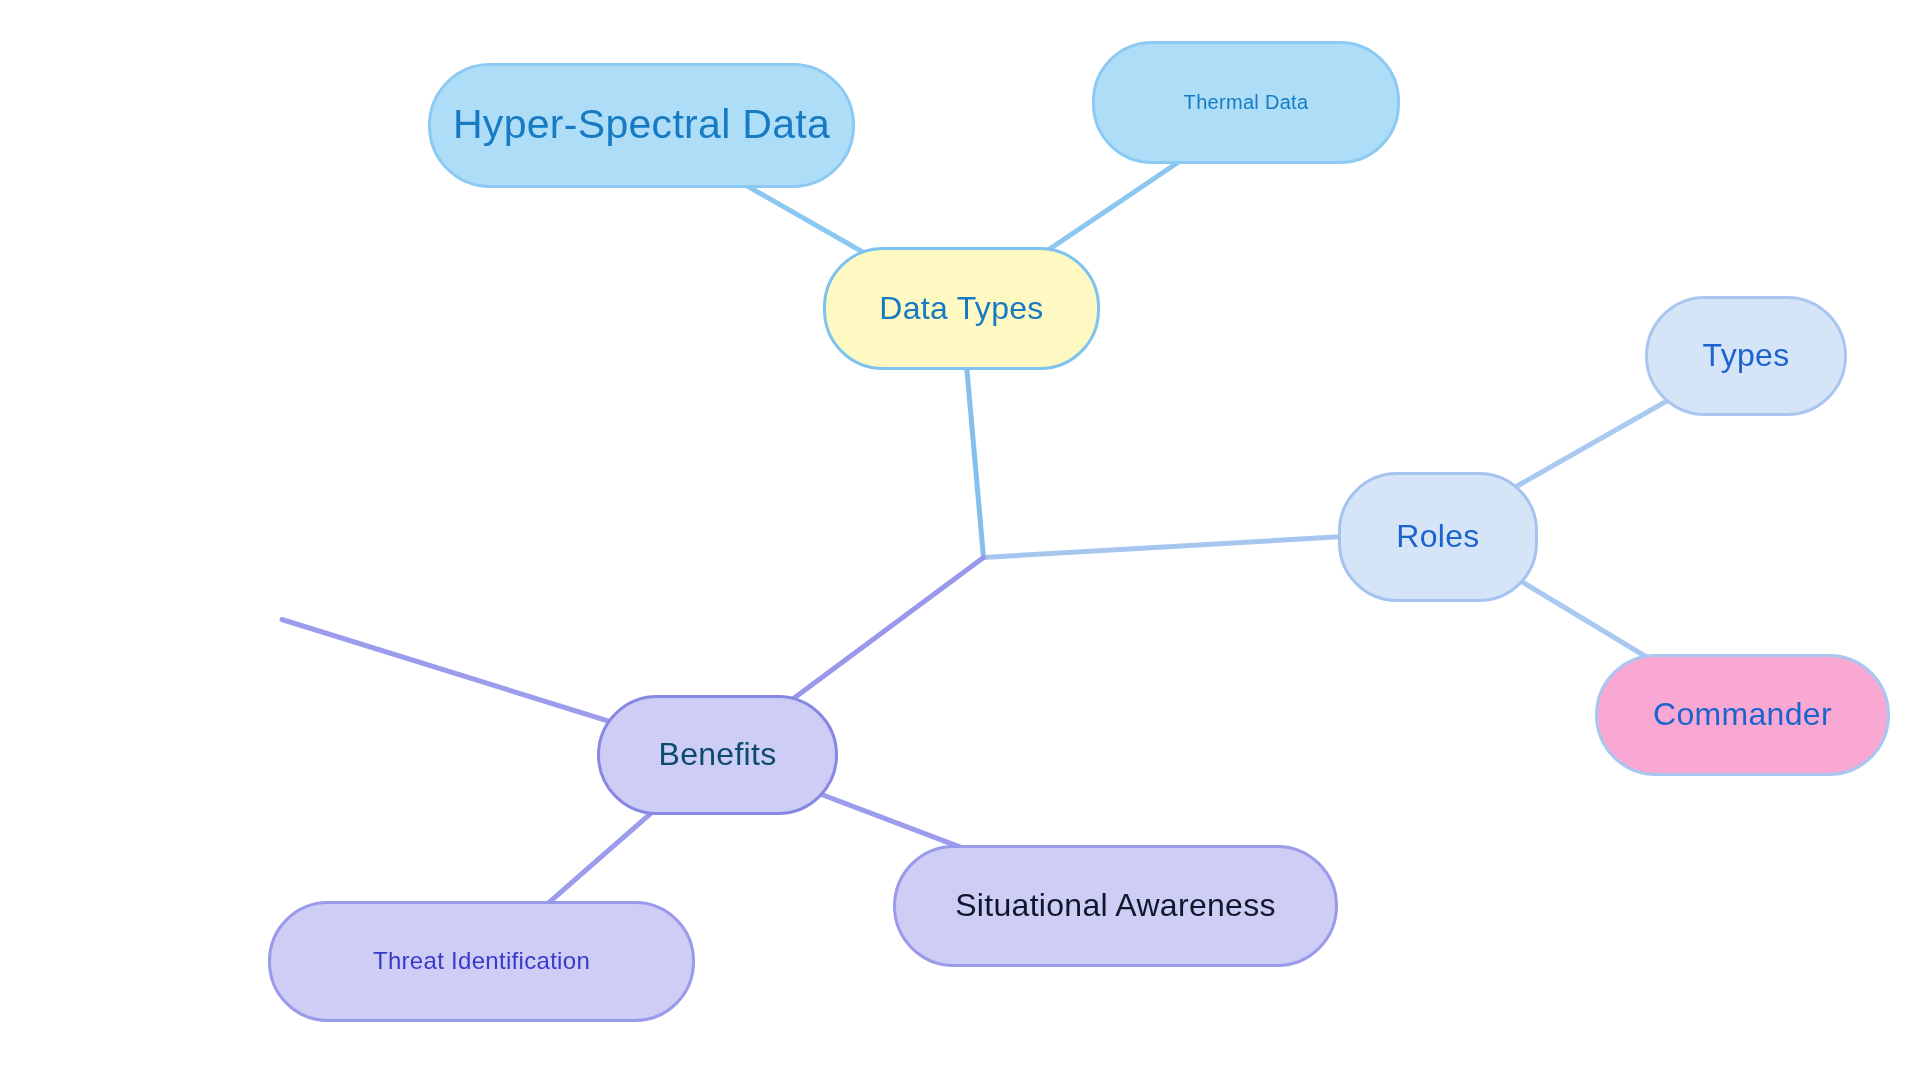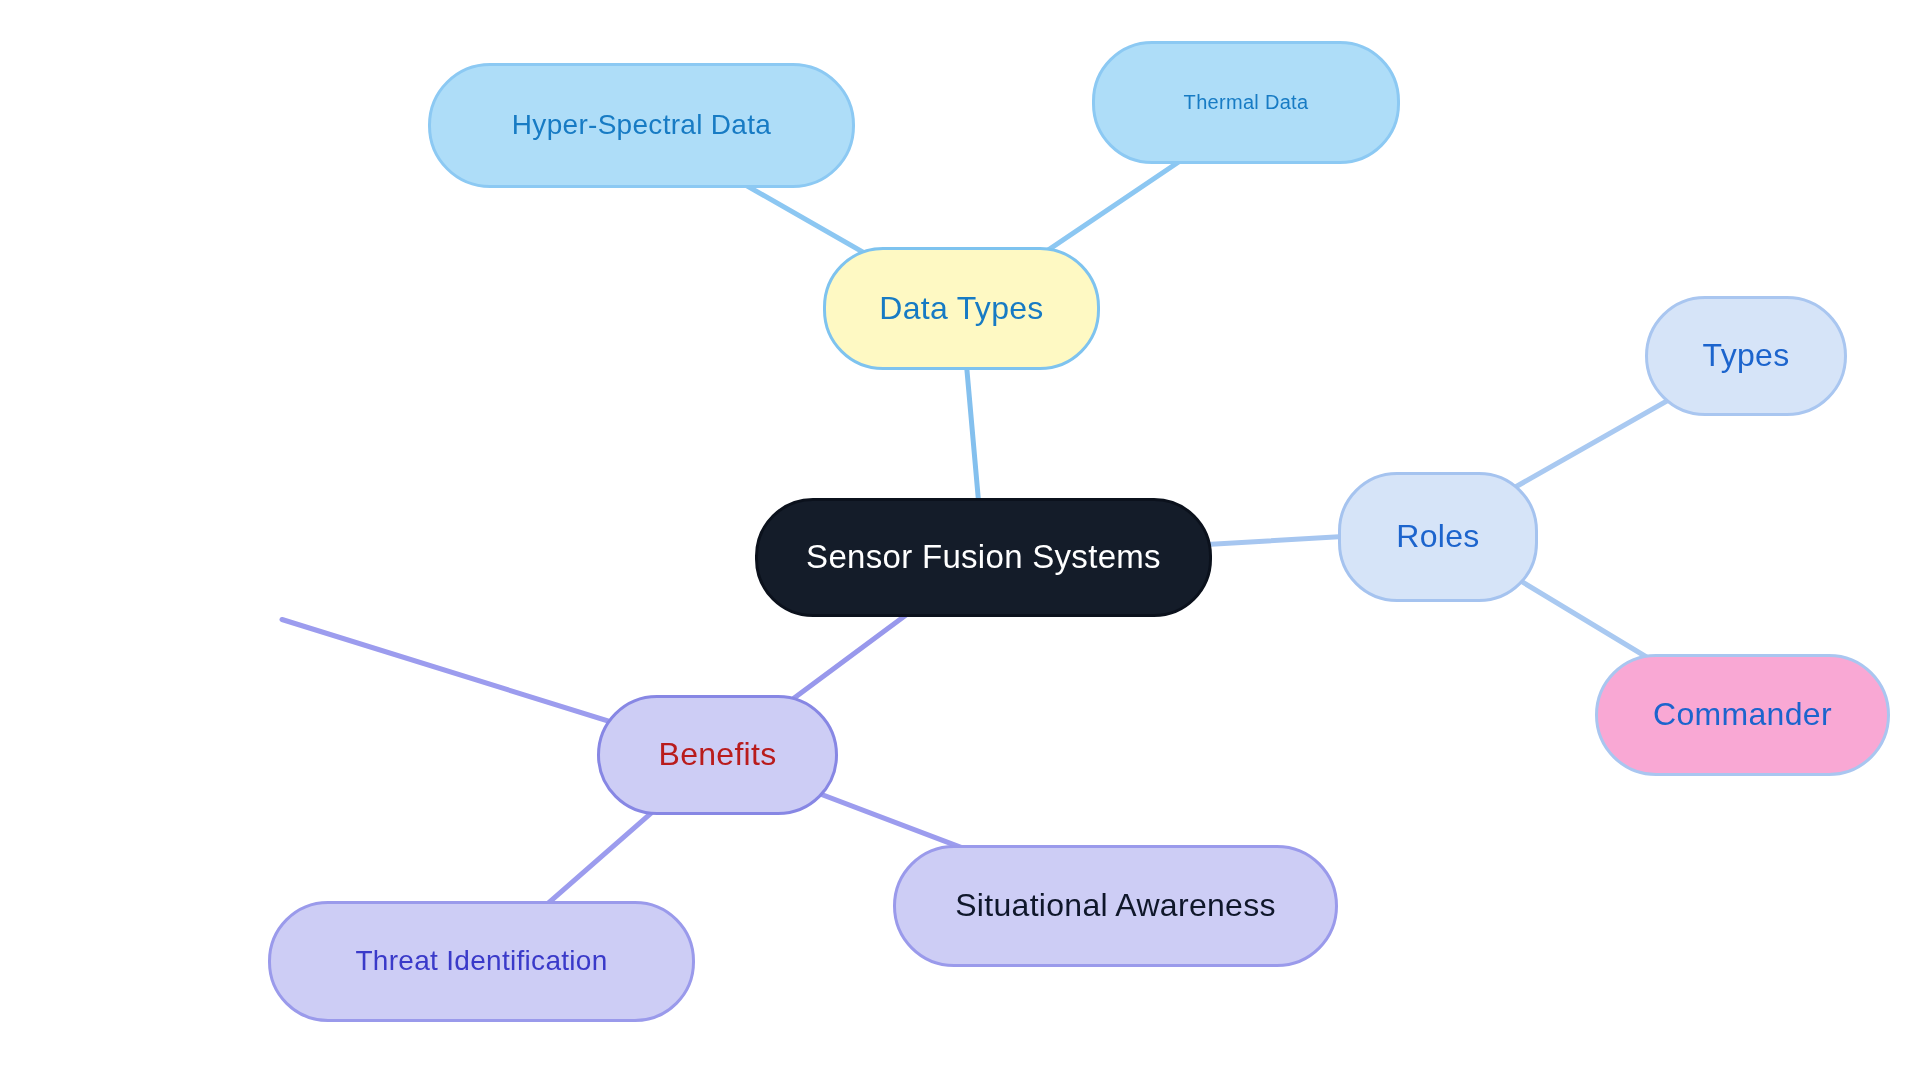--- a/index.html
+++ b/index.html
@@ -50,43 +50,40 @@
       <line x1="961.5" y1="308.5" x2="641.5" y2="125.5" stroke="#8cc7f2" stroke-width="5" stroke-linecap="round"></line>
       <line x1="961.5" y1="308.5" x2="1246" y2="116.5" stroke="#8cc7f2" stroke-width="5" stroke-linecap="round"></line>
       <line x1="983.5" y1="557.5" x2="1438" y2="531" stroke="#a6c6f0" stroke-width="5" stroke-linecap="round"></line>
       <line x1="1438" y1="531" x2="1746" y2="356" stroke="#a9c9f1" stroke-width="5" stroke-linecap="round"></line>
       <line x1="1438" y1="531" x2="1742.5" y2="715" stroke="#a9c9f1" stroke-width="5" stroke-linecap="round"></line>
       <line x1="983.5" y1="557.5" x2="717.5" y2="755" stroke="#9898ec" stroke-width="5" stroke-linecap="round"></line>
       <line x1="717.5" y1="755" x2="282" y2="619.5" stroke="#9c9cee" stroke-width="5" stroke-linecap="round"></line>
       <line x1="717.5" y1="755" x2="481.5" y2="961.5" stroke="#9c9cee" stroke-width="5" stroke-linecap="round"></line>
       <line x1="717.5" y1="755" x2="1115.5" y2="906" stroke="#9c9cee" stroke-width="5" stroke-linecap="round"></line>
     </svg>
-<div class="node" style="left: 755px; top: 498px; width: 457px; height: 119px; border-radius: 58px; background: rgb(20, 28, 41); border-color: rgb(11, 17, 28); color: rgb(255, 255, 255); font-size: 33px;">
-      <span>Sensor Fusion Systems</span>
-    </div>
     <div class="node" style="left: 823px; top: 247px; width: 277px; height: 123px; border-radius: 60px; background: #fef9c3; border-color: rgb(126, 195, 239); color: rgb(23, 123, 196); font-size: 32px;">
       <span>Data Types</span>
     </div>
-    <div class="node" style="left: 428px; top: 63px; width: 427px; height: 125px; border-radius: 62px; background: rgb(174, 221, 248); border-color: rgb(140, 201, 243); color: rgb(23, 123, 196); font-size: 28px;">
+    <div class="node" style="left: 428px; top: 63px; width: 427px; height: 125px; border-radius: 62px; background: rgb(174, 221, 248); border-color: rgb(140, 201, 243); color: rgb(23, 123, 196); font-size: 41px;">
       <span>Hyper-Spectral Data</span>
     </div>
     <div class="node" style="left: 1092px; top: 41px; width: 308px; height: 123px; border-radius: 60px; background: rgb(174, 221, 248); border-color: rgb(140, 201, 243); color: rgb(23, 123, 196); font-size: 20px; text-align: right;">
       <span>Thermal Data</span>
     </div>
     <div class="node" style="left: 1338px; top: 472px; width: 200px; height: 130px; border-radius: 59px; background: rgb(214, 228, 248); border-color: rgb(165, 195, 239); color: rgb(28, 100, 205); font-size: 32px;">
       <span>Roles</span>
     </div>
     <div class="node" style="left: 1645px; top: 296px; width: 202px; height: 120px; border-radius: 60px; background: rgb(214, 228, 248); border-color: rgb(169, 198, 240); color: rgb(28, 100, 205); font-size: 32px;">
       <span>Types</span>
     </div>
     <div class="node" style="left: 1595px; top: 654px; width: 295px; height: 122px; border-radius: 61px; background: #f9a8d4; border-color: rgb(169, 198, 240); color: rgb(28, 100, 205); font-size: 32px;">
       <span>Commander</span>
     </div>
-    <div class="node" style="left: 597px; top: 695px; width: 241px; height: 120px; border-radius: 60px; background: rgb(205, 205, 245); border-color: rgb(135, 135, 228); color: #b91c1c; font-size: 32px;">
+    <div class="node" style="left: 597px; top: 695px; width: 241px; height: 120px; border-radius: 60px; background: rgb(205, 205, 245); border-color: rgb(135, 135, 228); color: #0c4a6e; font-size: 32px;">
       <span>Benefits</span>
     </div>
-    <div class="node" style="left: 268px; top: 901px; width: 427px; height: 121px; border-radius: 60px; background: rgb(205, 205, 245); border-color: rgb(154, 154, 235); color: rgb(58, 58, 201); font-size: 28px;">
+    <div class="node" style="left: 268px; top: 901px; width: 427px; height: 121px; border-radius: 60px; background: rgb(205, 205, 245); border-color: rgb(154, 154, 235); color: rgb(58, 58, 201); font-size: 24px;">
       <span>Threat Identification</span>
     </div>
     <div class="node" style="left: 893px; top: 845px; width: 445px; height: 122px; border-radius: 61px; background: rgb(205, 205, 245); border-color: rgb(154, 154, 235); color: #0f172a; font-size: 32px;">
       <span>Situational Awareness</span>
     </div>
   </div>
 
 </body></html>

